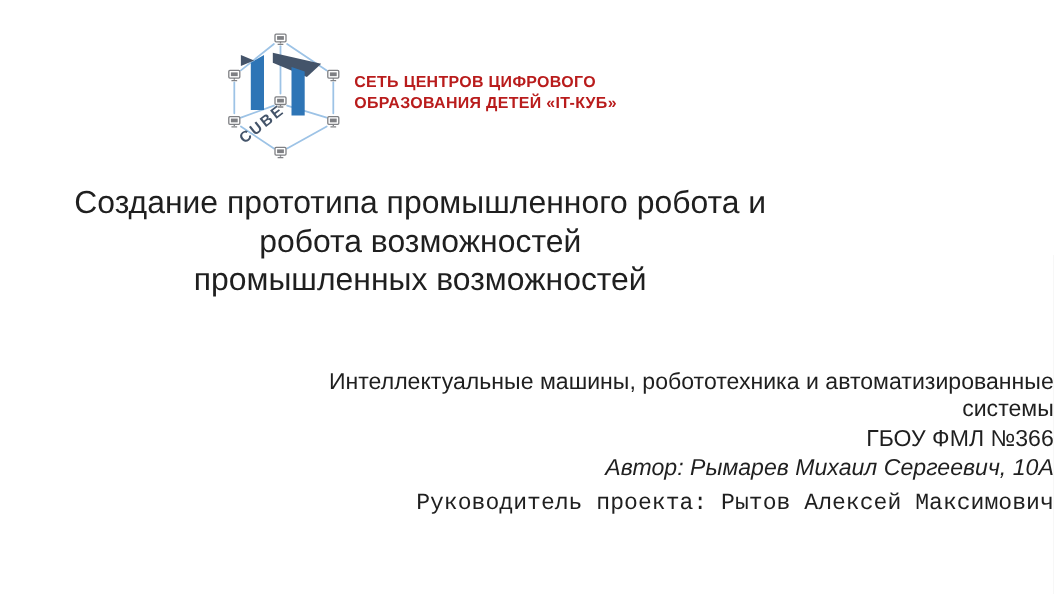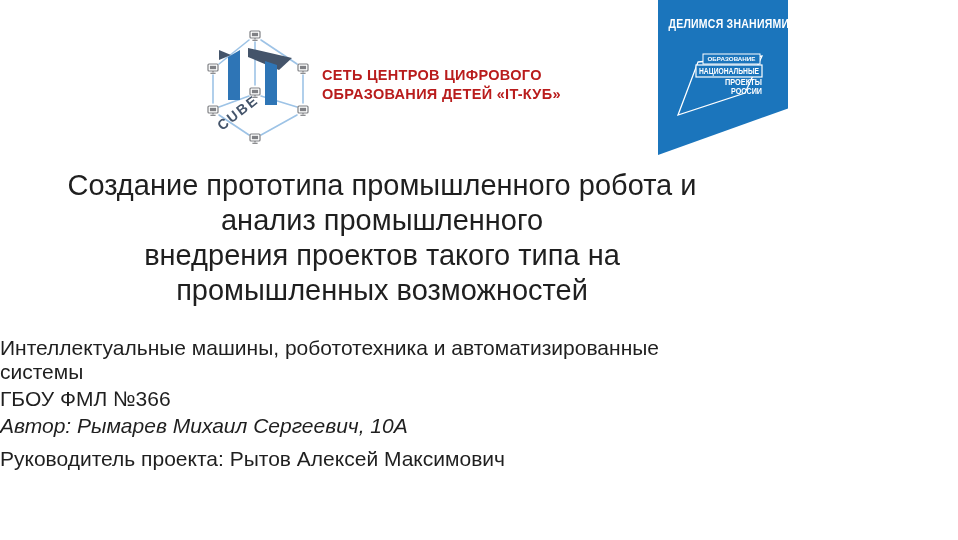--- a/index.html
+++ b/index.html
@@ -83,30 +83,30 @@
     text-align: center;
     color: #1f1f1f;
     font-size: 29px;
     line-height: 35px;
     font-weight: 400;
   }
   .centerline {
     position: absolute;
     left: 0;
     width: 958px;
-    text-align: left;
+    text-align: right;
     color: #1f1f1f;
     font-size: 21px;
     line-height: 24px;
     font-weight: 400;
   }
   .subtitle-block { top: 336px; }
   .school-line    { top: 387px; }
   .author-line    { top: 414px; font-style: italic; }
-  .supervisor-line{ top: 447px; }
+  .supervisor-line{ top: 447px; font-family: Liberation Mono, monospace; }
 </style>
 </head>
 <body>
 
 <div class="slide">
 
   <svg class="itcube-logo" viewBox="0 0 127 124" aria-hidden="true">
     <defs>
       <g id="mon">
         <rect x="-5" y="-4" width="10" height="7" rx="1" fill="#ffffff" stroke="#7f8084" stroke-width="1.2"></rect>
@@ -144,42 +144,24 @@
     <use href="#mon" x="62" y="111"></use>
 
     <text x="29" y="104" font-size="14" font-weight="bold" fill="#44546a" letter-spacing="2" transform="rotate(-38 29 104)">CUBE</text>
   </svg>
 
   <div class="itcube-caption">
     <div>СЕТЬ ЦЕНТРОВ ЦИФРОВОГО</div>
     <div>ОБРАЗОВАНИЯ ДЕТЕЙ «IT-КУБ»</div>
   </div>
 
-  <div class="flag">
-    <div class="flag-tagline">ДЕЛИМСЯ ЗНАНИЯМИ</div>
-
-    <svg class="brand-svg" viewBox="0 0 102 76" aria-hidden="true">
-
-      <polygon points="24,16 88,10 71,47 4,69" fill="none" stroke="#ffffff" stroke-width="1.3"></polygon>
-
-      <rect x="29" y="8" width="57" height="10" fill="#1b75bc" stroke="#ffffff" stroke-width="1"></rect>
-      <text x="57.5" y="15.4" font-size="6" text-anchor="middle" textLength="48" lengthAdjust="spacingAndGlyphs">ОБРАЗОВАНИЕ</text>
-
-      <rect x="22" y="19" width="66" height="12" fill="#1b75bc" stroke="#ffffff" stroke-width="1.2"></rect>
-      <text x="55" y="28.4" font-size="8.5" text-anchor="middle" textLength="60" lengthAdjust="spacingAndGlyphs">НАЦИОНАЛЬНЫЕ</text>
-
-      <text x="88" y="39" font-size="8.5" text-anchor="end" textLength="37" lengthAdjust="spacingAndGlyphs">ПРОЕКТЫ</text>
-      <text x="88" y="48" font-size="8.5" text-anchor="end" textLength="31" lengthAdjust="spacingAndGlyphs">РОССИИ</text>
-    </svg>
-  </div>
 
   <div class="title-block">
     <div>Создание прототипа промышленного робота и</div>
-    <div>анализ промышленного</div>
-    <div>внедрения проектов такого типа на</div>
+    <div>робота возможностей</div>
     <div>промышленных возможностей</div>
   </div>
 
   <div class="centerline subtitle-block">
     <div>Интеллектуальные машины, робототехника и автоматизированные</div>
     <div>системы</div>
   </div>
 
   <div class="centerline school-line">ГБОУ ФМЛ №366</div>
   <div class="centerline author-line">Автор: Рымарев Михаил Сергеевич, 10А</div>

